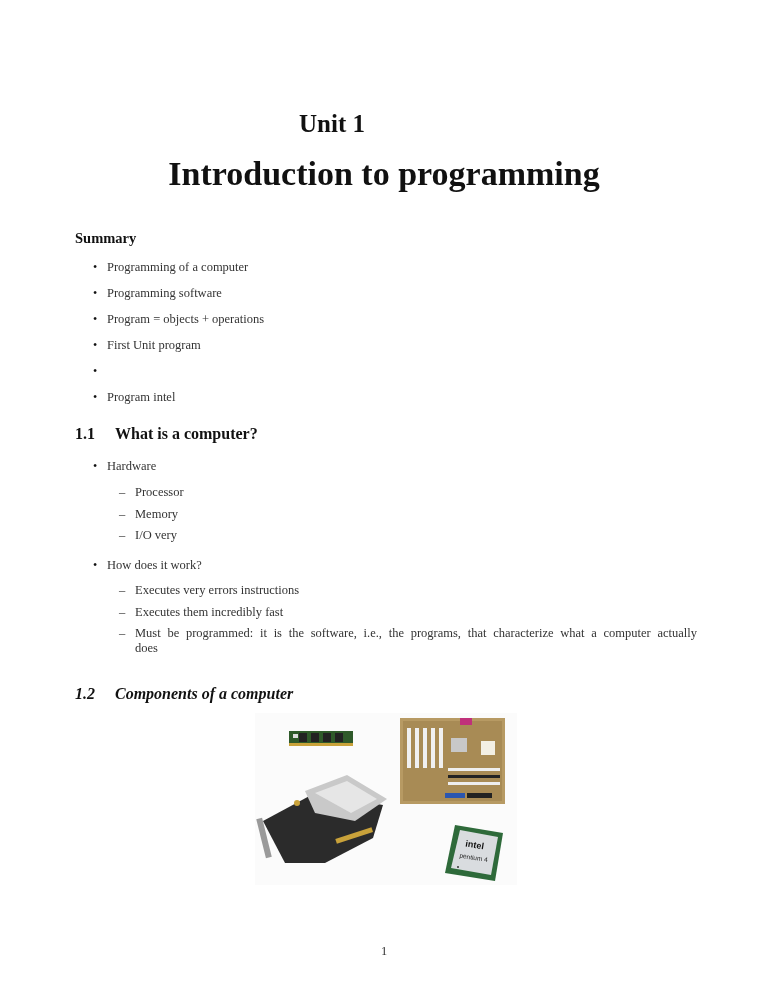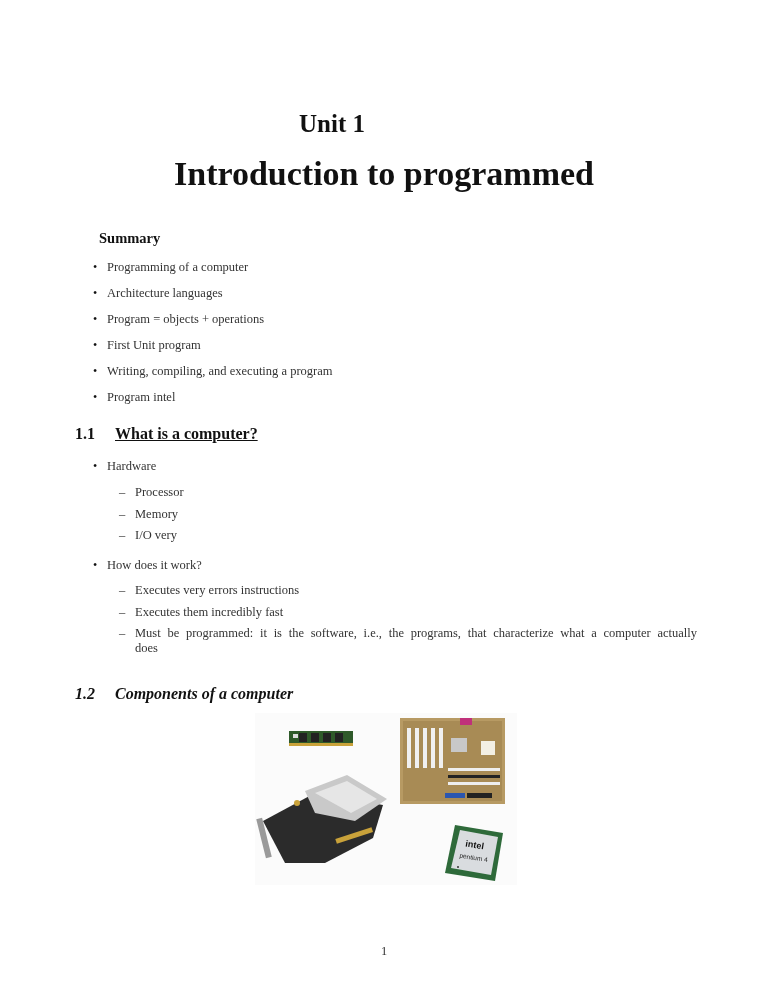--- a/index.html
+++ b/index.html
@@ -3,50 +3,50 @@
 <meta charset="utf-8">
 <style>
   html, body { margin:0; padding:0; background:#ffffff; }
   body { width:768px; height:994px; position:relative; overflow:hidden;
          font-family:"DejaVu Serif","Liberation Serif",serif; color:#222; }
   .unit { position:absolute; top:110px; left:0; width:664px; text-align:center;
           font-family:"Liberation Serif",serif; font-weight:bold; font-size:25px; color:#111; }
   .title { position:absolute; top:155px; left:0; width:768px; text-align:center;
            font-family:"Liberation Serif",serif; font-weight:bold; font-size:34px; color:#111; }
   .summary-h { position:absolute; top:230px; left:75px; font-family:"Liberation Serif",serif;
-               font-weight:bold; font-size:14.5px; color:#111;margin-left:24px; }
+               font-weight:bold; font-size:14.5px; color:#111; }
   ul.list { position:absolute; margin:0; padding:0; list-style:none;
             font-family:"Liberation Serif",serif; font-size:12.5px; color:#333; }
   ul.list li { position:relative; }
   .bullet { position:absolute; left:-14px; top:0; font-size:12px; color:#111; }
   .dash { position:absolute; left:-16px; top:0; color:#333; }
   .sec { position:absolute; left:75px; font-family:"Liberation Serif",serif; font-weight:bold;
          font-size:16px; color:#111; }
   .sec .num { display:inline-block; width:40px; }
   .figure { position:absolute; left:255px; top:713px; width:262px; height:172px; background:#fbfbfb; }
   .pagenum { position:absolute; top:944px; left:0; width:768px; text-align:center;
              font-family:"Liberation Serif",serif; font-size:12.5px; color:#333; }
 </style>
 </head>
 <body>
 
 <div class="unit">Unit 1</div>
-<div class="title">Introduction to programmed</div>
+<div class="title">Introduction to programming</div>
 
 <div class="summary-h">Summary</div>
 <ul class="list" style="top:260px; left:107px;">
   <li style="height:26px;"><span class="bullet">•</span><span>Programming of a computer</span></li>
-  <li style="height:26px;"><span class="bullet">•</span><span>Architecture languages</span></li>
+  <li style="height:26px;"><span class="bullet">•</span><span>Programming software</span></li>
   <li style="height:26px;"><span class="bullet">•</span><span>Program = objects + operations</span></li>
   <li style="height:26px;"><span class="bullet">•</span><span>First Unit program</span></li>
-  <li style="height:26px;"><span class="bullet">•</span><span>Writing, compiling, and executing a program</span></li>
+  <li style="height:26px;"><span class="bullet">•</span></li>
   <li style="height:26px;"><span class="bullet">•</span><span>Program intel</span></li>
 </ul>
 
-<div class="sec" style="top:425px;text-decoration:underline;">
+<div class="sec" style="top:425px;">
   <span class="num">1.1</span><span>What is a computer?</span>
 </div>
 
 <ul class="list" style="top:459px; left:107px;">
   <li style="height:25px;"><span class="bullet">•</span><span>Hardware</span></li>
 </ul>
 <ul class="list" style="top:485px; left:135px;">
   <li style="height:21.5px;"><span class="dash">–</span><span>Processor</span></li>
   <li style="height:21.5px;"><span class="dash">–</span><span>Memory</span></li>
   <li style="height:21.5px;"><span class="dash">–</span><span>I/O very</span></li>

